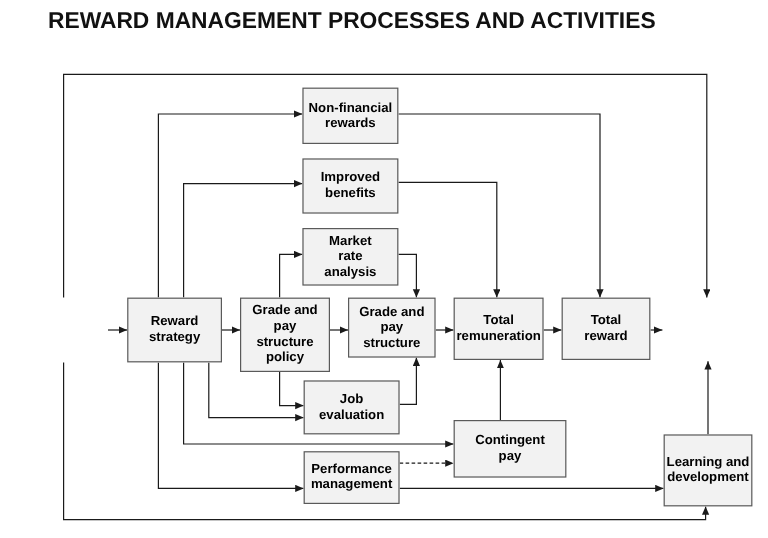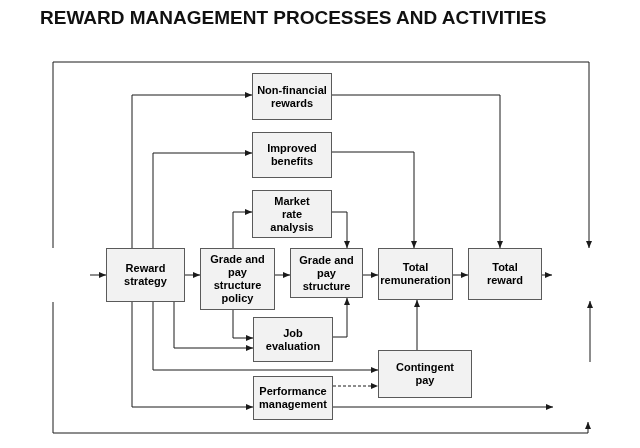--- a/index.html
+++ b/index.html
@@ -97,14 +97,16 @@
   <div class="node" style="left:252px;top:132px;width:80px;height:46px">Improved
 benefits</div>
   <div class="node" style="left:378px;top:248px;width:75px;height:52px">Total
 remuneration</div>
   <div class="node" style="left:468px;top:248px;width:74px;height:52px">Total
 reward</div>
   <div class="node" style="left:378px;top:350px;width:94px;height:48px">Contingent
 pay</div>
   <div class="node" style="left:253px;top:376px;width:80px;height:44px">Performance
 management</div>
+  <div class="node" style="left:553px;top:362px;width:74px;height:60px">Learning and
+development</div>
 
 </div>
 
 </body></html>

